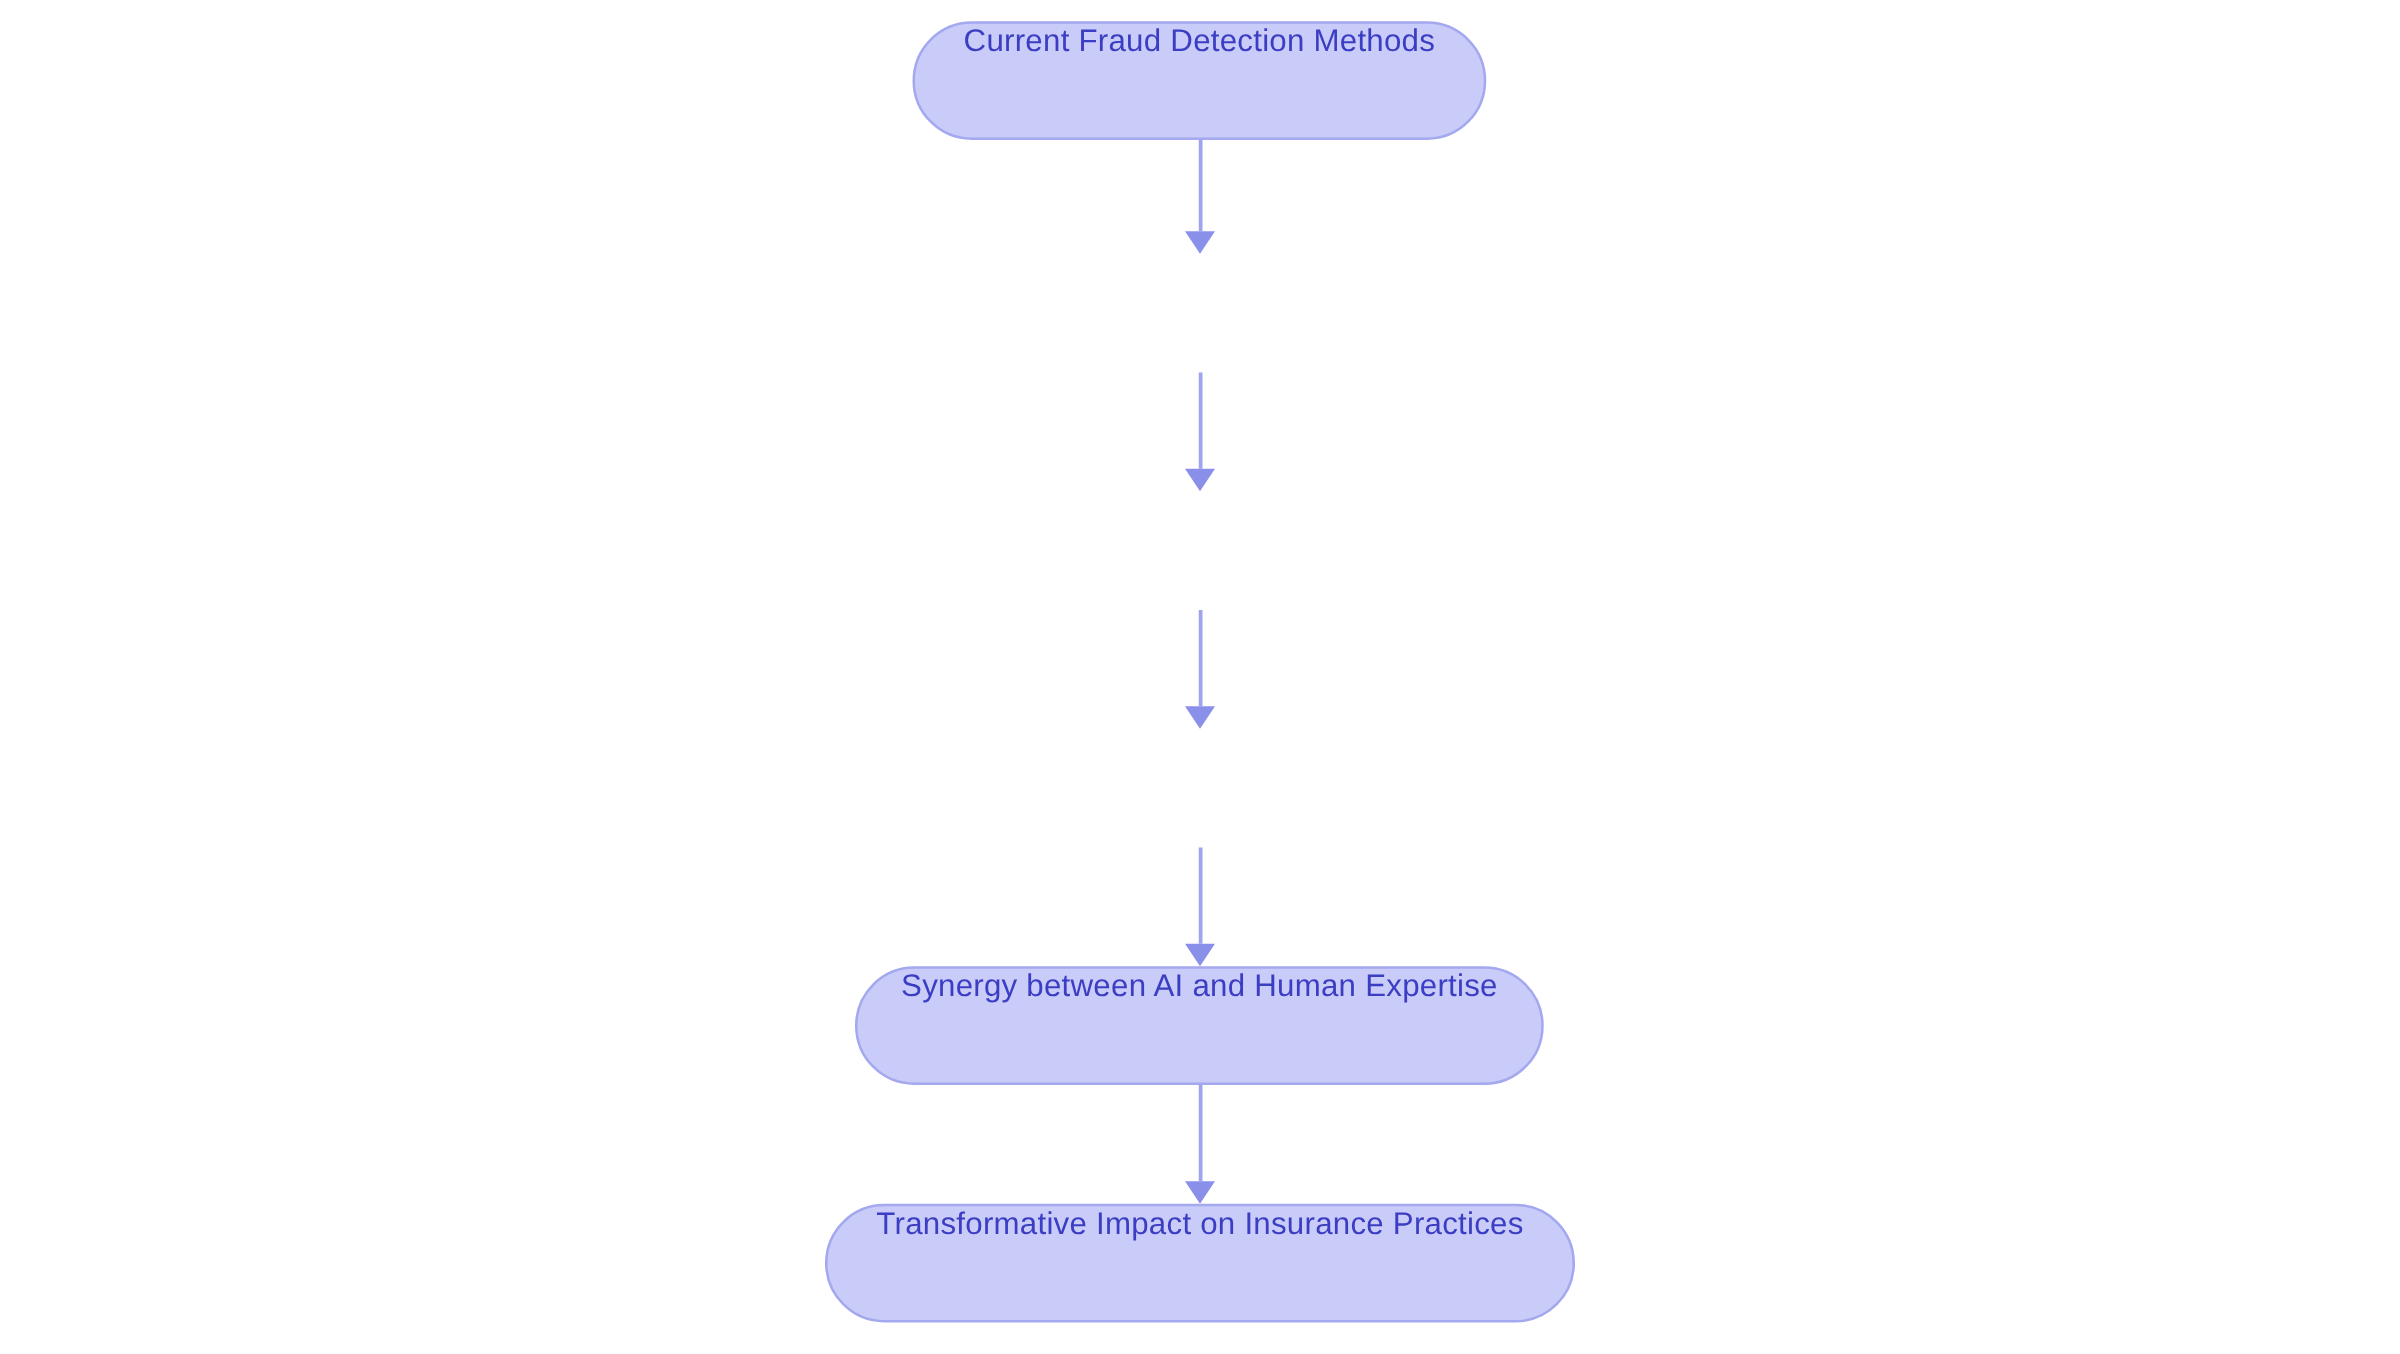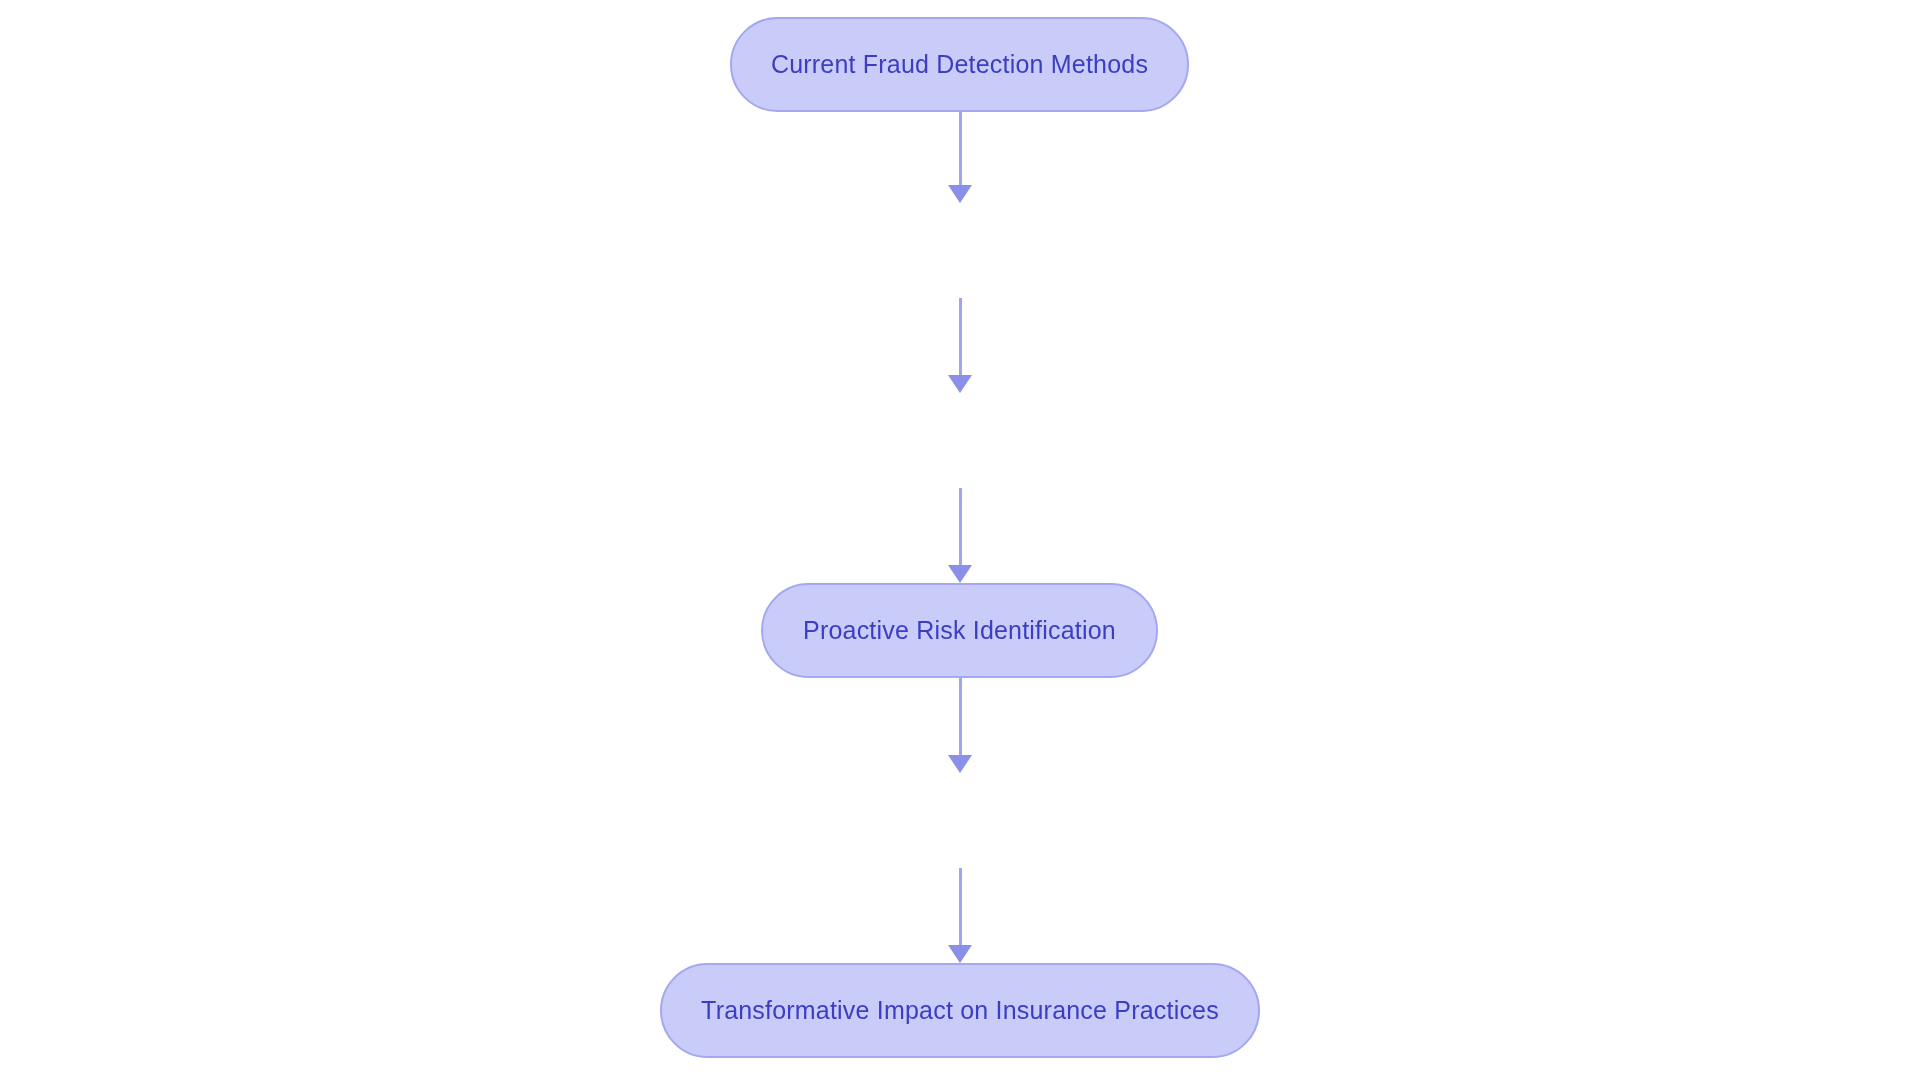--- a/index.html
+++ b/index.html
@@ -24,21 +24,21 @@
     height: 1083px;
     background: var(--background);
   }
   .node {
     position: absolute;
     height: 95px;
     border-radius: 48px;
     background: var(--node-fill);
     border: 2px solid var(--node-border);
     display: flex;
-    align-items: center;
+    align-items: flex-start;
     justify-content: center;
   }
   .node-label {
     color: var(--node-text);
     font-size: 25px;
     font-weight: 400;
     letter-spacing: 0.2px;
     white-space: nowrap;
     text-align: center;
   }
@@ -82,29 +82,29 @@
     <div class="arrow-line"></div>
     <div class="arrow-head"></div>
   </div>
 
 
   <div class="arrow" style="top:488px; height:95px;">
     <div class="arrow-line"></div>
     <div class="arrow-head"></div>
   </div>
 
-  <div class="node" style="top:583px; left:761px; width:397px;">
-    <span class="node-label">Proactive Risk Identification</span>
-  </div>
 
   <div class="arrow" style="top:678px; height:95px;">
     <div class="arrow-line"></div>
     <div class="arrow-head"></div>
   </div>
 
+  <div class="node" style="top:773px; left:684px; width:551px;">
+    <span class="node-label">Synergy between AI and Human Expertise</span>
+  </div>
 
   <div class="arrow" style="top:868px; height:95px;">
     <div class="arrow-line"></div>
     <div class="arrow-head"></div>
   </div>
 
   <div class="node" style="top:963px; left:660px; width:600px;">
     <span class="node-label">Transformative Impact on Insurance Practices</span>
   </div>
 

